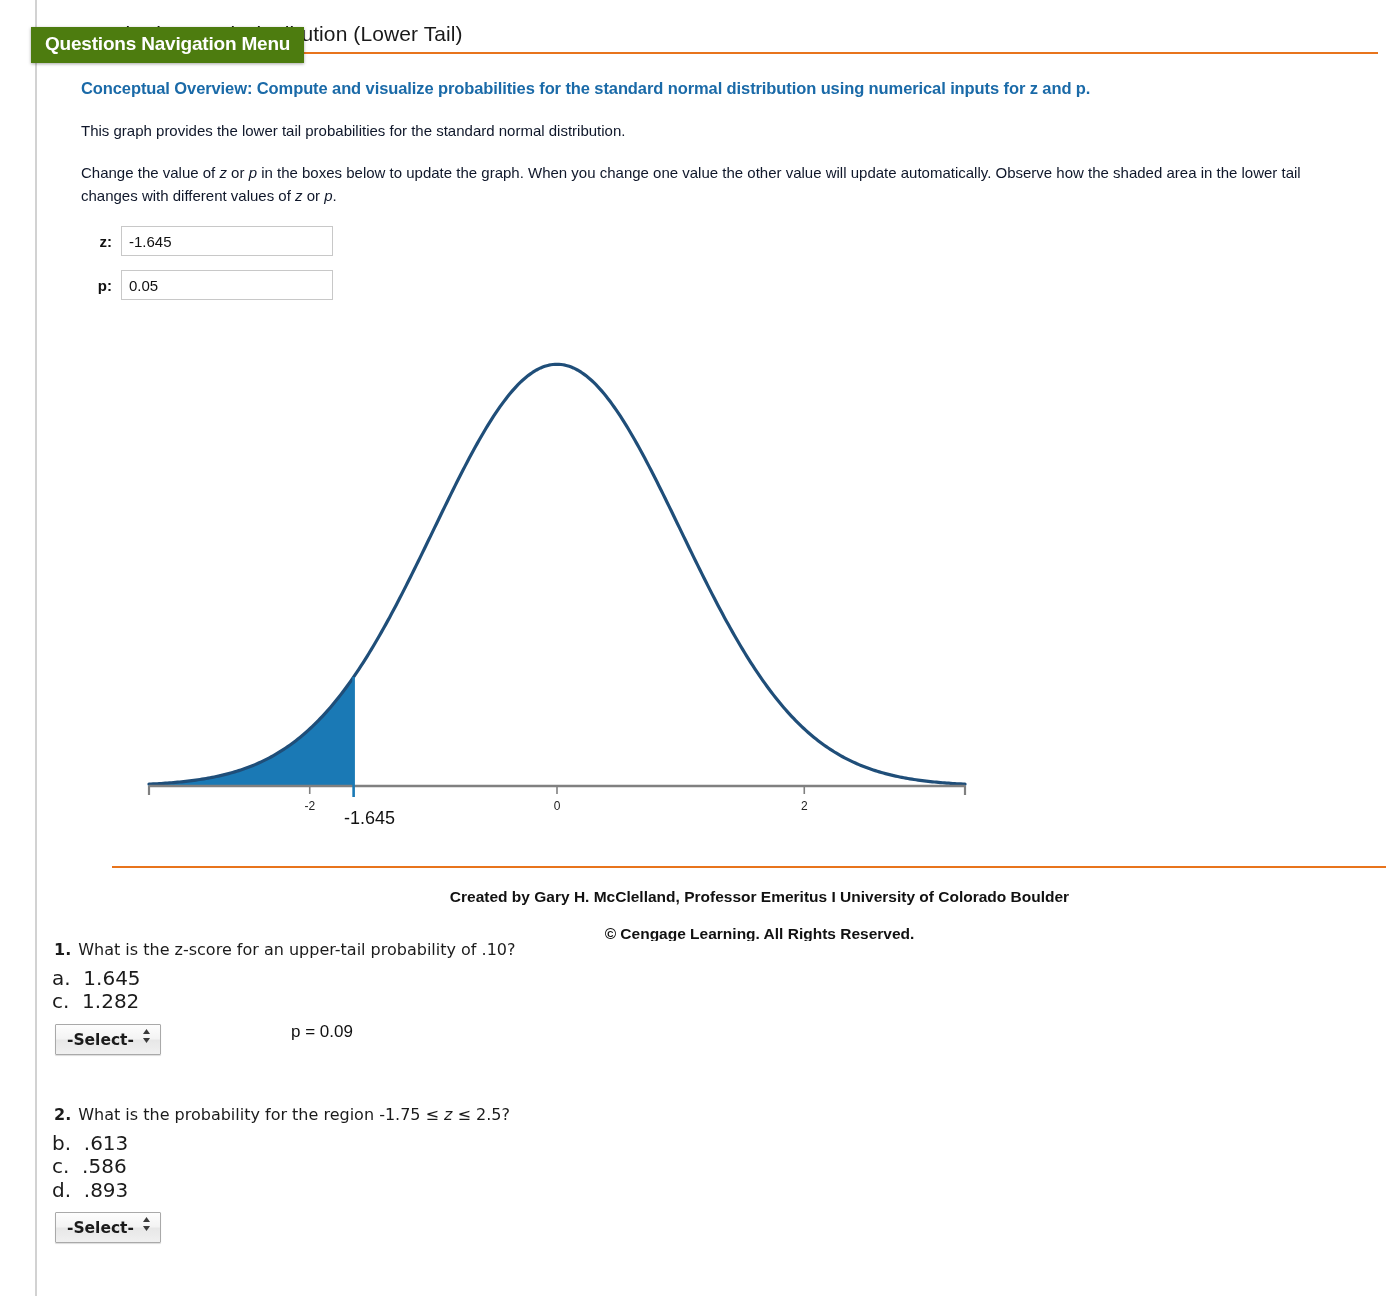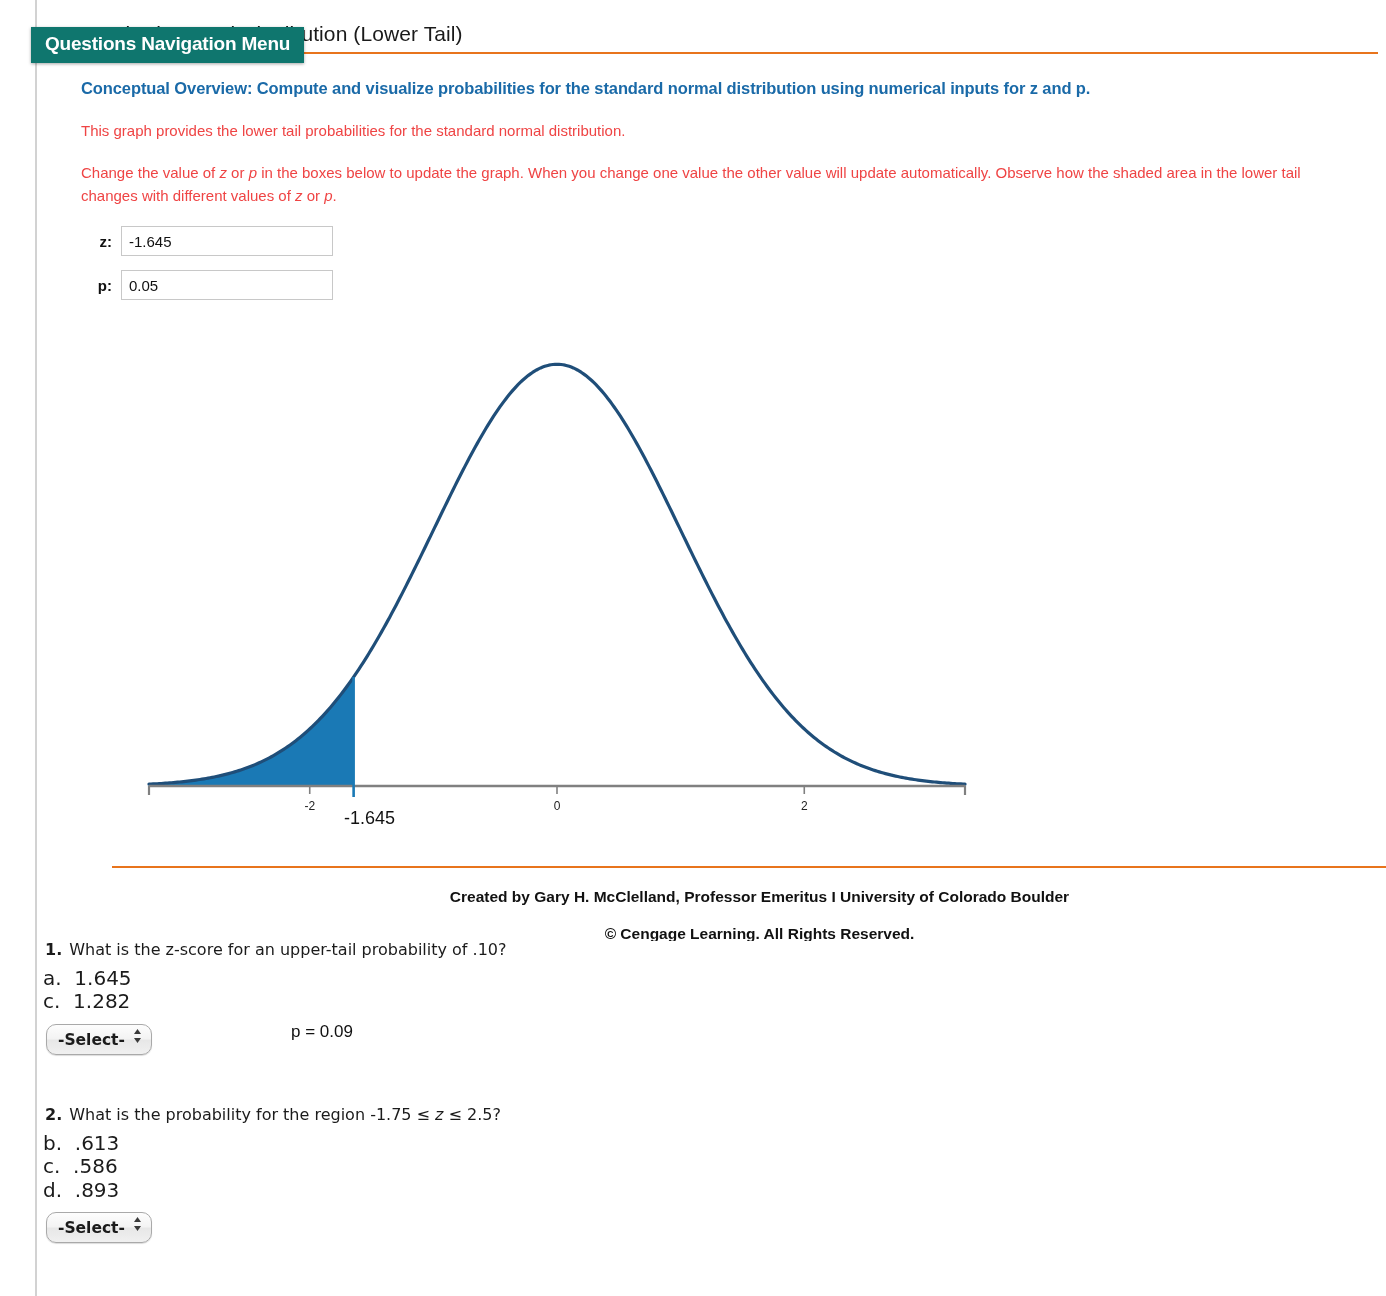--- a/index.html
+++ b/index.html
@@ -48,21 +48,21 @@
   }
   .co-heading {
     color: #1a6aa8;
     font-weight: bold;
     font-size: 16.5px;
     margin: 7px 0 22px 0;
     letter-spacing: -0.1px;
   }
   .co-para {
     font-size: 15px;
-    color: #ef4444;
+    color: #0f172a;
     line-height: 1.52;
     margin: 0 0 19px 0;
     max-width: 1245px;
   }
   .co-para em { font-style: italic; }
 
   
   .field-row {
     display: flex;
     align-items: center;
@@ -129,36 +129,36 @@
     font-size: 15.5px;
     color: #111;
     height: 16px;
     overflow: hidden;
   }
 
   
   .tooltip {
     position: absolute;
     left: 31px; top: 27px;
-    background: #0f766e;
+    background: #4d7c0f;
     color: #ffffff;
     font-size: 19px;
     font-weight: bold;
     padding: 6px 14px 8px 14px;
     letter-spacing: -0.2px;
     box-shadow: 0 1px 3px rgba(0,0,0,0.35);
     z-index: 40;
   }
 
   
   .questions {
     position: absolute;
     left: 37px; top: 940px;
     width: 1349px;
-    padding-left: 3px;
+    padding-left: 12px;
     font-family: "DejaVu Sans", sans-serif;
   }
   .q-block { margin-bottom: 10px; }
   .q-stem {
     font-size: 16px;
     color: #1b1b1b;
     margin: 0 0 8px 5px;
     line-height: 1.2;
   }
   .q-num { font-weight: bold; margin-right: 7px; }
@@ -172,21 +172,21 @@
   .q-choice { white-space: pre; }
   .select-btn {
     display: inline-block;
     margin: 5px 0 0 6px;
     padding: 3px 9px 4px 11px;
     font-size: 15.5px;
     font-weight: bold;
     color: #1b1b1b;
     background: linear-gradient(to bottom, #fdfdfd 0%, #f3f3f3 48%, #e7e7e7 52%, #f0f0f0 100%);
     border: 1px solid #a9a9a9;
-    border-radius: 10px;
+    border-radius: 1px;
     box-shadow: 0 1px 1px rgba(0,0,0,0.14);
     cursor: pointer;
     line-height: 1.25;
   }
   .select-arrows {
     display: inline-block;
     margin-left: 8px;
     vertical-align: 1px;
     line-height: 0;
   }

